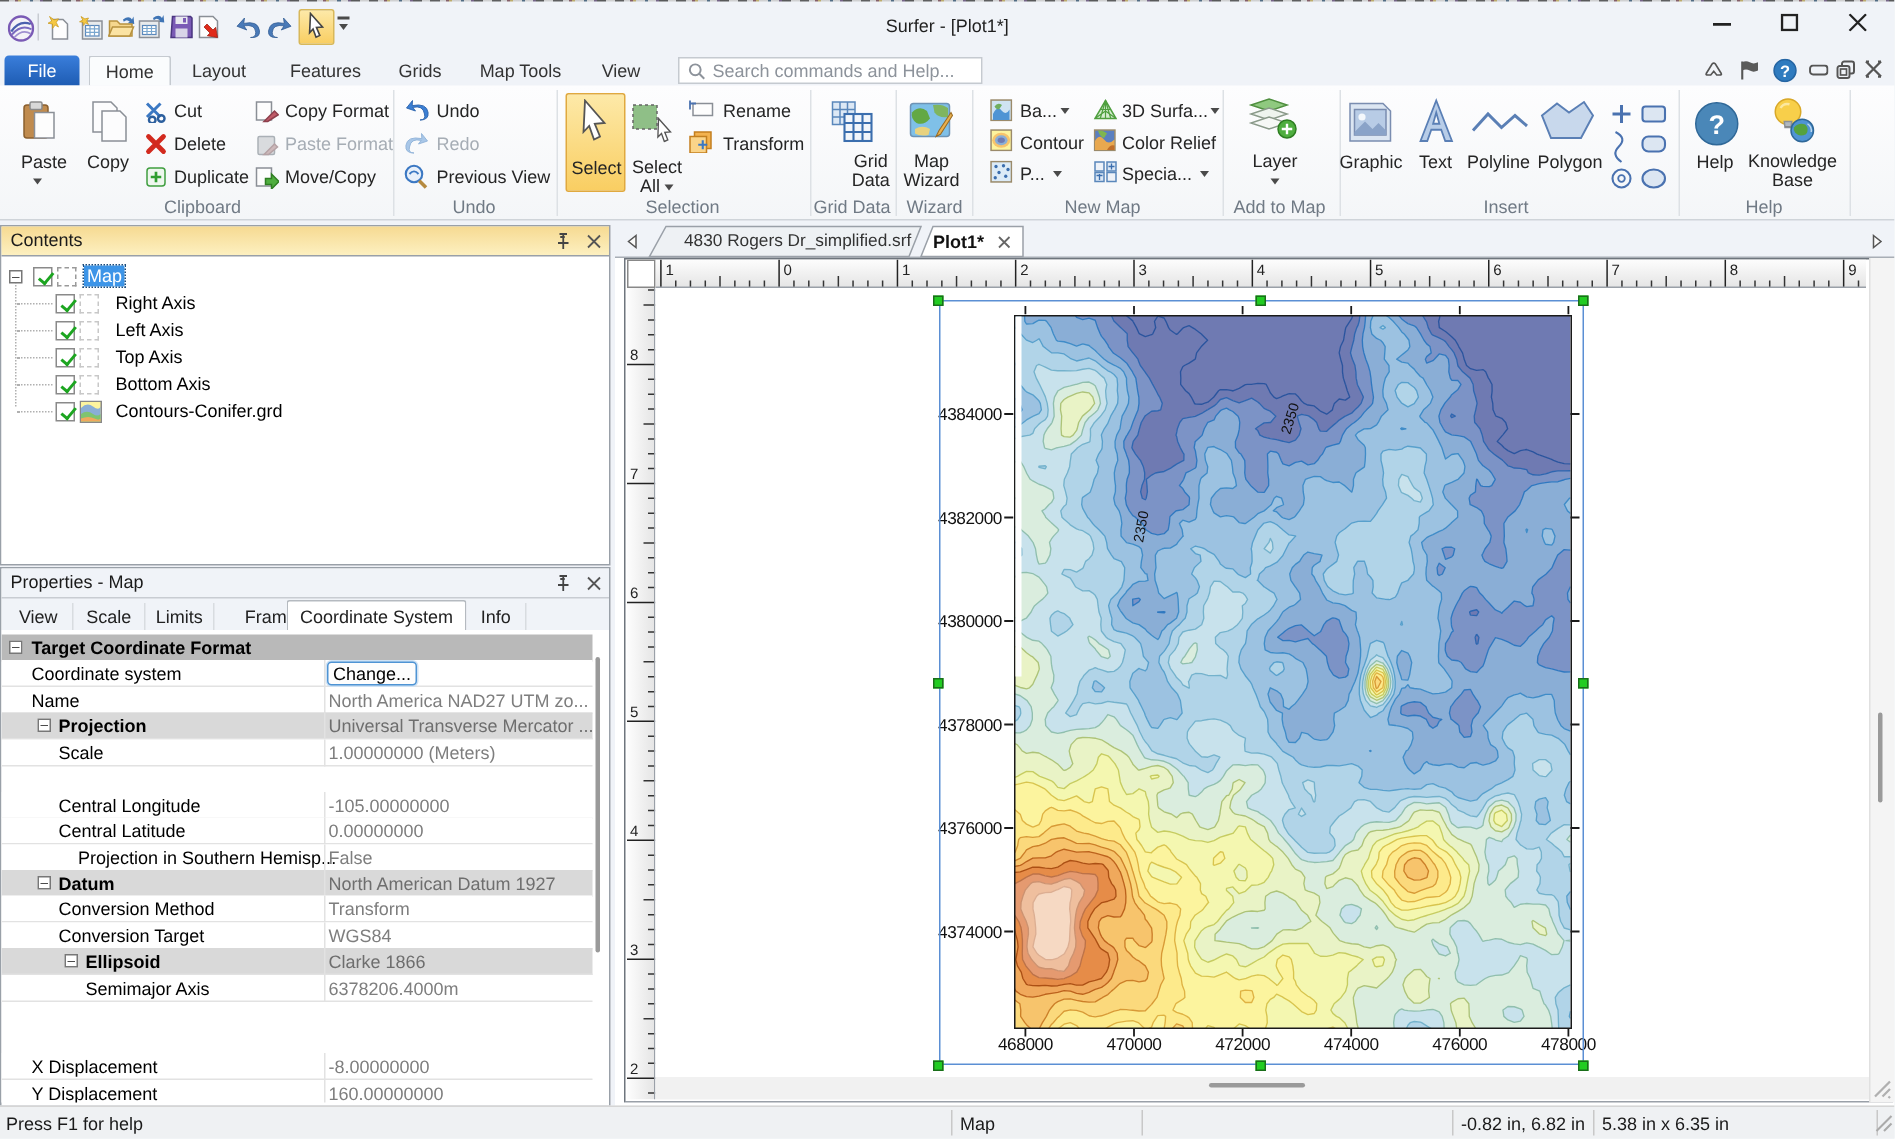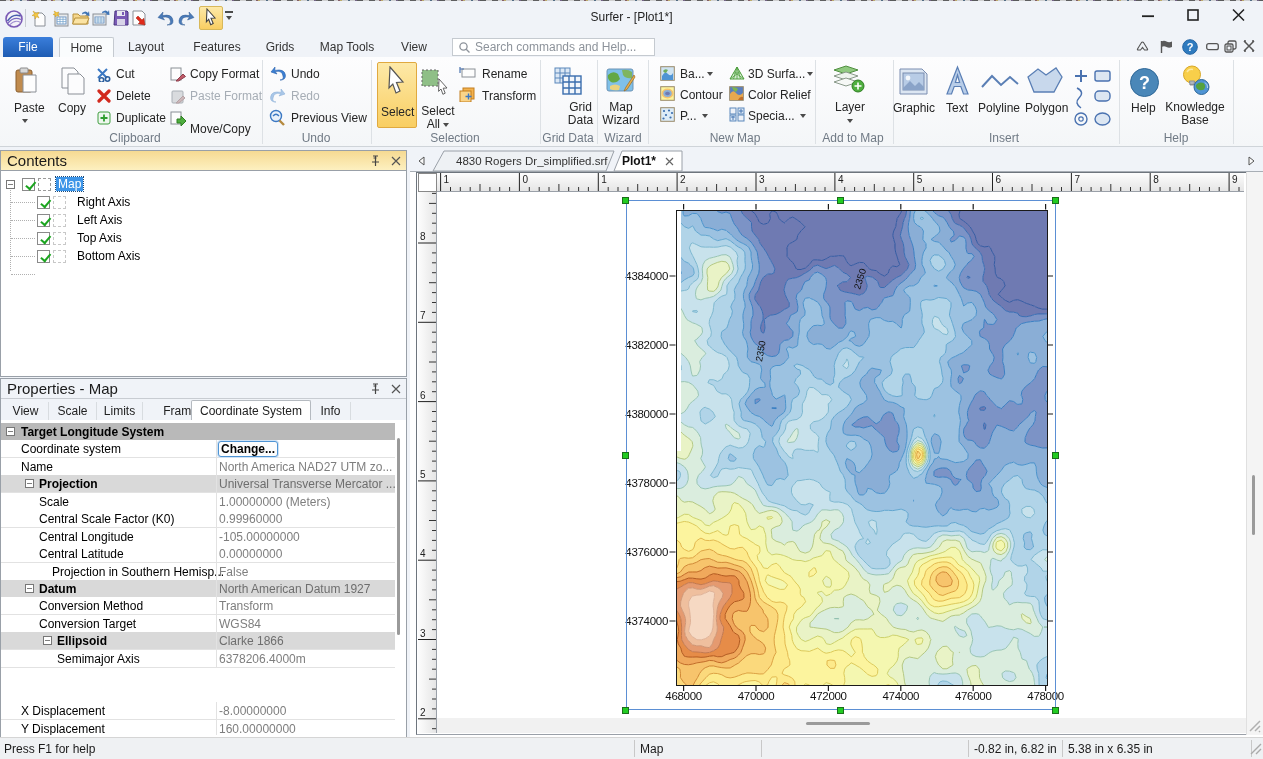--- a/index.html
+++ b/index.html
@@ -22,21 +22,21 @@
 .rgsep { top:3px; width:1px; height:84px; background:#dde1e5; }
 .rglabel { top:74px; font-size:12px; color:#707a85; text-align:center; }
 .rtxt { font-size:12px; color:#252525; white-space:nowrap; }
 .rtxt2 { font-size:12px; color:#252525; text-align:center; line-height:13px; white-space:nowrap; }
 .gray { color:#a6adb5 !important; }
 .caret { display:inline-block; width:0; height:0; border-left:3px solid transparent; border-right:3px solid transparent; border-top:4px solid #4a4a4a; vertical-align:middle; }
 
 #leftpane { left:0; top:150px; width:409px; height:590px; background:#f0f3f8; }
 .panel { border:1px solid #99a0a8; background:#fff; }
 #contents-hdr { background:linear-gradient(#f6da92,#fdf0c0); }
-.phdr { height:19px; font-size:15px; color:#1a1a1a; line-height:19px; padding-left:6px; position:relative; }
+.phdr { height:19px; font-size:12px; color:#1a1a1a; line-height:19px; padding-left:6px; position:relative; }
 #props-hdr { background:#f0f3f8; }
 .pinx { position:absolute; top:3px; font-size:12px; color:#555; }
 
 .trow { position:absolute; height:18px; font-size:12px; color:#000; }
 .cb { position:absolute; width:13px; height:13px; background:#fff; border:1px solid #8a8a8a; }
 .chk { position:absolute; left:1px; top:1px; width:11px; height:10px; background:none; }
 .chk::after { content:""; position:absolute; left:1px; top:1px; width:8px; height:4px; border-left:2.5px solid #1ca520; border-bottom:2.5px solid #1ca520; transform:rotate(-50deg) translate(0px,1px); }
 
 .prow { position:absolute; width:394px; height:17.5px; font-size:12px; }
 .plabel { position:absolute; top:2px; color:#000; white-space:nowrap; }
@@ -200,21 +200,21 @@
     <div class="abs rtxt" style="left:190px; top:10px;">Copy Format</div>
     <svg class="abs" style="left:170px; top:32px;" width="16" height="15" viewBox="0 0 16 15">
       <rect x="2" y="2" width="11" height="12" rx="1" fill="#d9dbde" stroke="#aab0b6"></rect>
       <path d="M6 14 L13 7 l2 2 L9 14 z" fill="#cdb8ba" stroke="#b5a2a5"></path>
     </svg>
     <div class="abs rtxt gray" style="left:190px; top:32px;">Paste Format</div>
     <svg class="abs" style="left:170px; top:54px;" width="16" height="15" viewBox="0 0 16 15">
       <rect x="1" y="1" width="10" height="12" fill="#fdfdfd" stroke="#8a8f96"></rect>
       <path d="M7 8 h4 v-3 l5 5 -5 5 v-3 h-4 z" fill="#4fae3f" stroke="#2e7e22"></path>
     </svg>
-    <div class="abs rtxt" style="left:190px; top:54px;margin-top:11px;">Move/Copy</div>
+    <div class="abs rtxt" style="left:190px; top:54px;">Move/Copy</div>
     <div class="abs rglabel" style="left:90px; width:90px;">Clipboard</div>
     <div class="abs rgsep" style="left:262px;"></div>
 
     <svg class="abs" style="left:269px; top:9px;" width="18" height="15" viewBox="0 0 18 15">
       <path d="M6 1 L2 6 L8 8 L6.2 5.6 Q13 4 14 10 Q15 14 11 14 L11 14 Q17 14 16.4 9 Q15.5 2.5 5.8 4.4 z" fill="#3b7fd4" stroke="#2a62ab" stroke-width="0.6"></path>
     </svg>
     <div class="abs rtxt" style="left:291px; top:10px;">Undo</div>
     <svg class="abs" style="left:269px; top:31px;" width="18" height="15" viewBox="0 0 18 15">
       <path d="M12 1 L16 6 L10 8 L11.8 5.6 Q5 4 4 10 Q3 14 7 14 L7 14 Q1 14 1.6 9 Q2.5 2.5 12.2 4.4 z" fill="#a9c7e8" stroke="#8fb2d8" stroke-width="0.6"></path>
     </svg>
@@ -432,20 +432,32 @@
           <div class="cb" style="left:52px; top:2px; border:1px dashed #c8c8c8;"></div>
           <span style="position:absolute; left:76px; top:1px;">Top Axis</span>
         </div>
         <div class="trow" style="left:0; top:77px; width:100%;">
           <div class="cb" style="left:36px; top:2px;">
               <span class="chk"></span>
             </div>
           <div class="cb" style="left:52px; top:2px; border:1px dashed #c8c8c8;"></div>
           <span style="position:absolute; left:76px; top:1px;">Bottom Axis</span>
         </div>
+        <div class="trow" style="left:0; top:95px; width:100%;">
+          <div class="cb" style="left:36px; top:2px;">
+              <span class="chk"></span>
+            </div>
+          <svg style="position:absolute; left:52px; top:1px;" width="15" height="15" viewBox="0 0 15 15">
+            <rect x="0.5" y="0.5" width="14" height="14" fill="#fdf49e" stroke="#888"></rect>
+            <path d="M1 5 Q5 1 9 4 Q13 7 14 4 L14 14 L1 14 z" fill="#8aaed6"></path>
+            <path d="M1 9 Q5 6 9 9 Q12 11 14 9 L14 14 L1 14 z" fill="#7fc46f"></path>
+            <path d="M1 12 Q6 10 10 12 Q13 13.5 14 12 L14 14 L1 14 z" fill="#f0a95c"></path>
+          </svg>
+          <span style="position:absolute; left:76px; top:1px;">Contours-Conifer.grd</span>
+        </div>
       </div>
     </div>
 
     <div class="abs panel" style="left:0px; top:228px; width:407px; height:360px;">
       <div class="phdr" id="props-hdr">Properties - Map
         <svg class="pinx" style="left:369px; top:4px;" width="11" height="12" viewBox="0 0 11 12">
             <path d="M3 1 h5 M5.5 1 v6 M2 7 h7 M5.5 7 v4 M3.5 3 h3" stroke="#444" stroke-width="1.2" fill="none"></path>
           </svg>
         <svg class="pinx" style="left:390px; top:5px;" width="10" height="10" viewBox="0 0 10 10">
             <path d="M1 1 L9 9 M9 1 L1 9" stroke="#555" stroke-width="1.2"></path>
@@ -455,42 +467,38 @@
         <div class="ptab" style="left:2px; width:46px;">View</div>
         <div class="ptab" style="left:48px; width:48px;">Scale</div>
         <div class="ptab" style="left:96px; width:46px;">Limits</div>
         <div class="ptab" style="left:156px; width:48px;">Frame</div>
         <div class="ptab ptabsel" style="left:190px; width:120px;">Coordinate System</div>
         <div class="ptab" style="left:310px; width:40px;">Info</div>
       </div>
       <div id="propgrid" style="position:relative; width:100%; height:315px; background:#fff; overflow:hidden;">
         <div class="prow phead" style="top:3px;">
             <div class="minusbox" style="left:5px;">–</div>
-            <div class="plabel" style="left:20px; font-weight:bold;">Target Longitude System</div>
+            <div class="plabel" style="left:20px; font-weight:bold;">Target Coordinate Format</div>
           </div>
         <div class="prow" style="top:20px;">
             <div class="plabel" style="left:20px;">Coordinate system</div>
-          <div style="position:absolute; left:217px; top:1px; width:60px; height:16px; border:1px solid #4f94d4; border-radius:3px; background:#fdfdfd; font-size:12px; text-align:center; line-height:15px; box-shadow:0 0 0 1px #cfe2f4;font-weight:bold;">Change...</div>
+          <div style="position:absolute; left:217px; top:1px; width:60px; height:16px; border:1px solid #4f94d4; border-radius:3px; background:#fdfdfd; font-size:12px; text-align:center; line-height:15px; box-shadow:0 0 0 1px #cfe2f4;">Change...</div>
         </div>
         <div class="prow" style="top:38px;">
             <div class="plabel" style="left:20px;">Name</div>
             <div class="pval">North America NAD27 UTM zo...</div>
           </div>
         <div class="prow psub" style="top:55px;">
             <div class="minusbox" style="left:24px;">–</div>
             <div class="plabel" style="left:38px; font-weight:bold; letter-spacing:0;">Projection</div>
             <div class="pval" style="color:#6e6e6e;">Universal Transverse Mercator ...</div>
           </div>
         <div class="prow" style="top:73px;">
             <div class="plabel" style="left:38px;">Scale</div>
             <div class="pval">1.00000000 (Meters)</div>
-          </div>
-        <div class="prow" style="top:90px;">
-            <div class="plabel" style="left:38px;">Central Scale Factor (K0)</div>
-            <div class="pval">0.99960000</div>
           </div>
         <div class="prow" style="top:108px;">
             <div class="plabel" style="left:38px;">Central Longitude</div>
             <div class="pval">-105.00000000</div>
           </div>
         <div class="prow" style="top:125px;">
             <div class="plabel" style="left:38px;">Central Latitude</div>
             <div class="pval">0.00000000</div>
           </div>
         <div class="prow" style="top:143px;">

